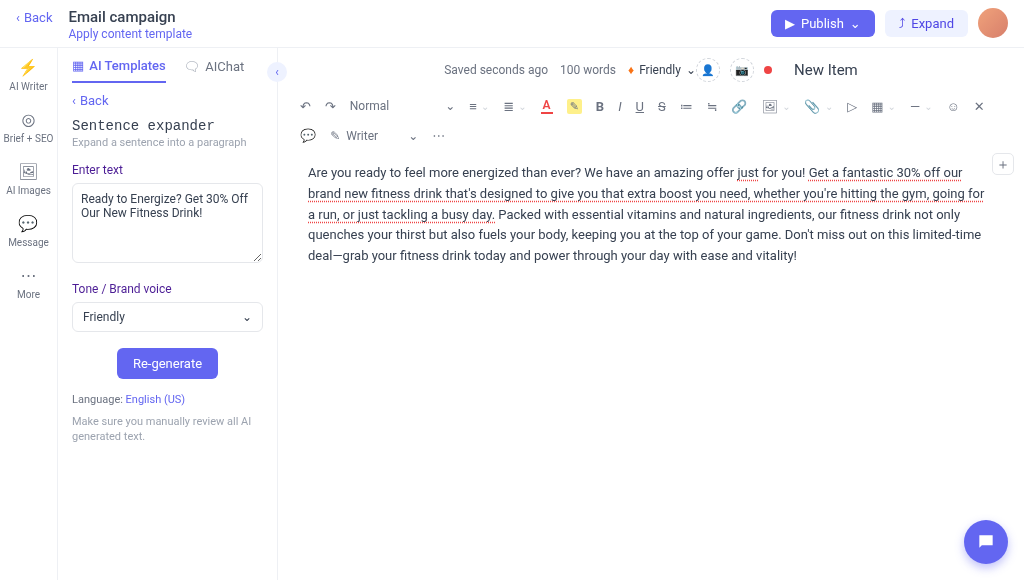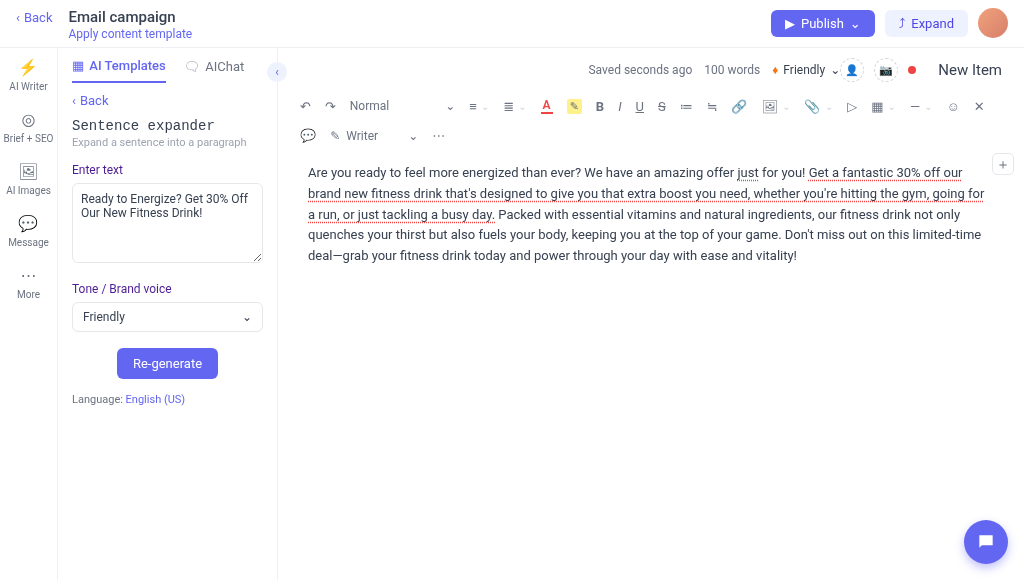--- a/index.html
+++ b/index.html
@@ -31,21 +31,21 @@
 .section-desc { font-size:11px; color:#9ca3af; margin-bottom:14px; }
 .field-label { font-size:12px; color:#4c1d95; margin-bottom:6px; display:block; }
 .textarea { width:100%; min-height:80px; border:1px solid #e5e7eb; border-radius:6px; padding:8px; font-size:12px; color:#374151; resize:vertical; font-family:inherit; }
 .select { width:100%; border:1px solid #e5e7eb; border-radius:6px; padding:7px 10px; font-size:12px; color:#374151; display:flex; justify-content:space-between; align-items:center; cursor:pointer; background:#fff; }
 .regen-row { display:flex; justify-content:center; margin-top:16px; }
 .regen-btn { background:#6366f1; color:#ffffff; border:none; border-radius:6px; padding:8px 16px; font-size:13px; cursor:pointer; }
 .lang-row { font-size:11px; color:#6b7280; margin-top:14px; }
 .lang-link { color:#6366f1; cursor:pointer; }
 .disclaimer { font-size:11px; color:#9ca3af; margin-top:8px; line-height:1.4; }
 .editor { flex:1; display:flex; flex-direction:column; min-width:0; }
-.ed-header { display:flex; align-items:center; justify-content:flex-end; padding:10px 22px; font-size:12px; color:#6b7280; }
+.ed-header { display:flex; align-items:center; justify-content:center; padding:10px 22px; font-size:12px; color:#6b7280; }
 .ed-hl { display:flex; align-items:center; gap:12px; }
 .tone-pill { display:flex; align-items:center; gap:5px; color:#374151; cursor:pointer; }
 .flame { color:#f97316; }
 .ed-hr { display:flex; align-items:center; gap:10px; }
 .dashed-circle { width:24px; height:24px; border:1px dashed #d1d5db; border-radius:50%; display:flex; align-items:center; justify-content:center; color:#9ca3af; font-size:11px; }
 .new-item { display:flex; align-items:center; gap:22px; font-size:15px; color:#374151; }
 .dot-red { width:8px; height:8px; background:#ef4444; border-radius:50%; }
 .toolbar { display:flex; align-items:center; gap:14px; padding:6px 22px 10px; color:#6b7280; font-size:13px; flex-wrap:wrap; }
 .tb-ico { cursor:pointer; display:flex; align-items:center; gap:4px; }
 .tb-group { display:flex; align-items:center; gap:4px; }
@@ -155,20 +155,21 @@
           </div>
         </div>
 
         <div class="regen-row">
           <button class="regen-btn">Re-generate</button>
         </div>
 
         <div class="lang-row">
           <span>Language: </span><span class="lang-link">English (US)</span>
         </div>
+        <div class="disclaimer">Make sure you manually review all AI generated text.</div>
       </div>
     </div>
 
     <div class="editor">
       <div class="ed-header">
         <div class="ed-hl">
           <span>Saved seconds ago</span>
           <span>100 words</span>
           <div class="tone-pill">
             <span class="flame">♦</span>

